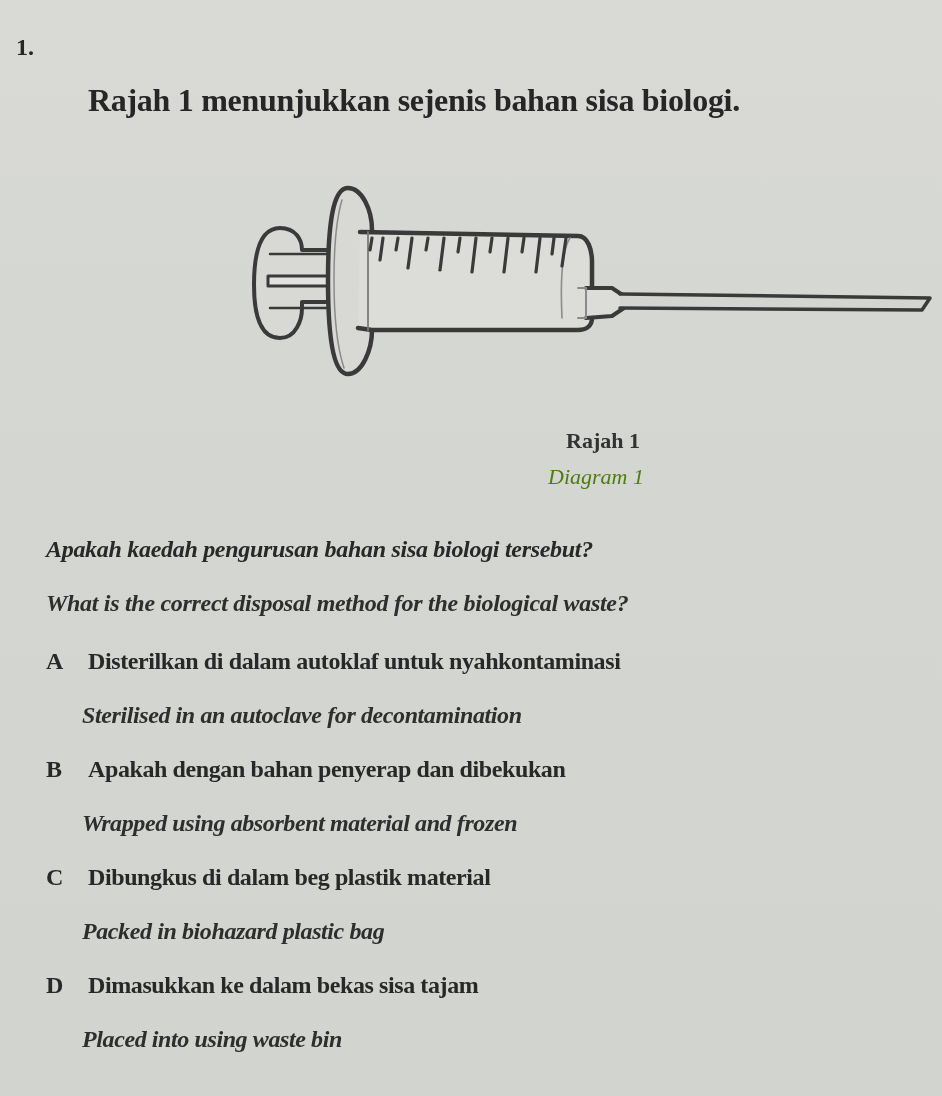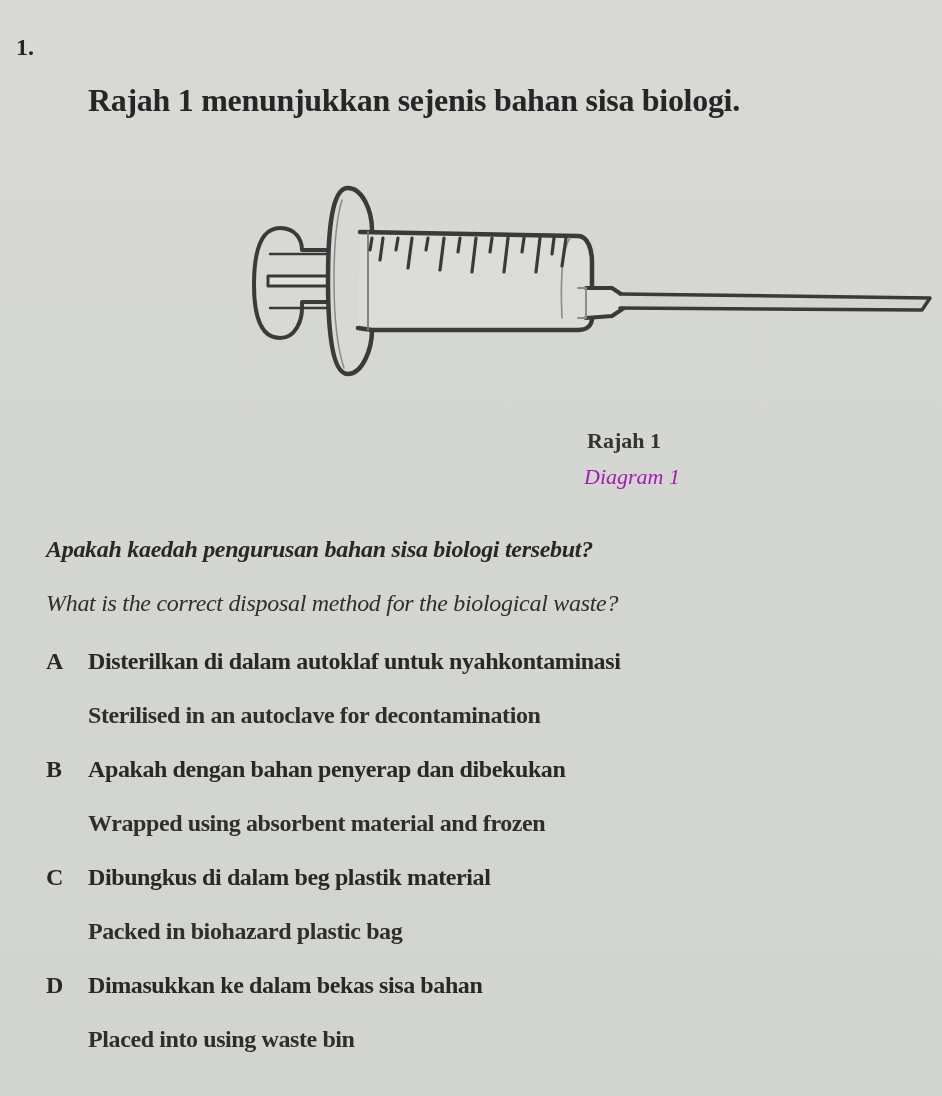--- a/index.html
+++ b/index.html
@@ -54,48 +54,46 @@
       width: 702px;
       height: 200px;
     }
     .caption-my {
       position: absolute;
       left: 566px;
       top: 428px;
       font-size: 22px;
       font-weight: bold;
       color: #333;
-      margin-left: 21px;
     }
     .caption-en {
       position: absolute;
       left: 548px;
       top: 464px;
       font-size: 22px;
       font-style: italic;
-      color: #a21caf;
-      margin-left: 36px;
+      color: #4d7c0f;
     }
     .question-my {
       position: absolute;
       left: 46px;
       top: 536px;
       font-size: 24px;
       font-weight: bold;
       color: #282828;
       letter-spacing: -0.3px;
       font-style: italic;
     }
     .question-en {
       position: absolute;
       left: 46px;
       top: 590px;
       font-size: 24px;
       font-style: italic;
-      font-weight: normal;
+      font-weight: bold;
       color: #2e2e2e;
       letter-spacing: -0.3px;
     }
     .option {
       position: absolute;
       left: 46px;
       width: 880px;
     }
     .opt-letter {
       position: absolute;
@@ -110,23 +108,24 @@
       left: 42px;
       top: 0;
       font-size: 24px;
       font-weight: bold;
       color: #282828;
       white-space: nowrap;
       letter-spacing: -0.4px;
     }
     .opt-en {
       position: absolute;
-      left: 42px;
+      left: 36px;
       top: 54px;
       font-size: 24px;
+      font-style: italic;
       font-weight: bold;
       color: #2e2e2e;
       white-space: nowrap;
       letter-spacing: -0.4px;
     }
     .opt-a { top: 648px; }
     .opt-b { top: 756px; }
     .opt-c { top: 864px; }
     .opt-d { top: 972px; }
   </style>
@@ -196,17 +195,17 @@
   </div>
 
   <div class="option opt-c">
     <span class="opt-letter">C</span>
     <span class="opt-my">Dibungkus di dalam beg plastik material</span>
     <span class="opt-en">Packed in biohazard plastic bag</span>
   </div>
 
   <div class="option opt-d">
     <span class="opt-letter">D</span>
-    <span class="opt-my">Dimasukkan ke dalam bekas sisa bahan</span>
+    <span class="opt-my">Dimasukkan ke dalam bekas sisa tajam</span>
     <span class="opt-en">Placed into using waste bin</span>
   </div>
 
 </div>
 
 </body></html>

